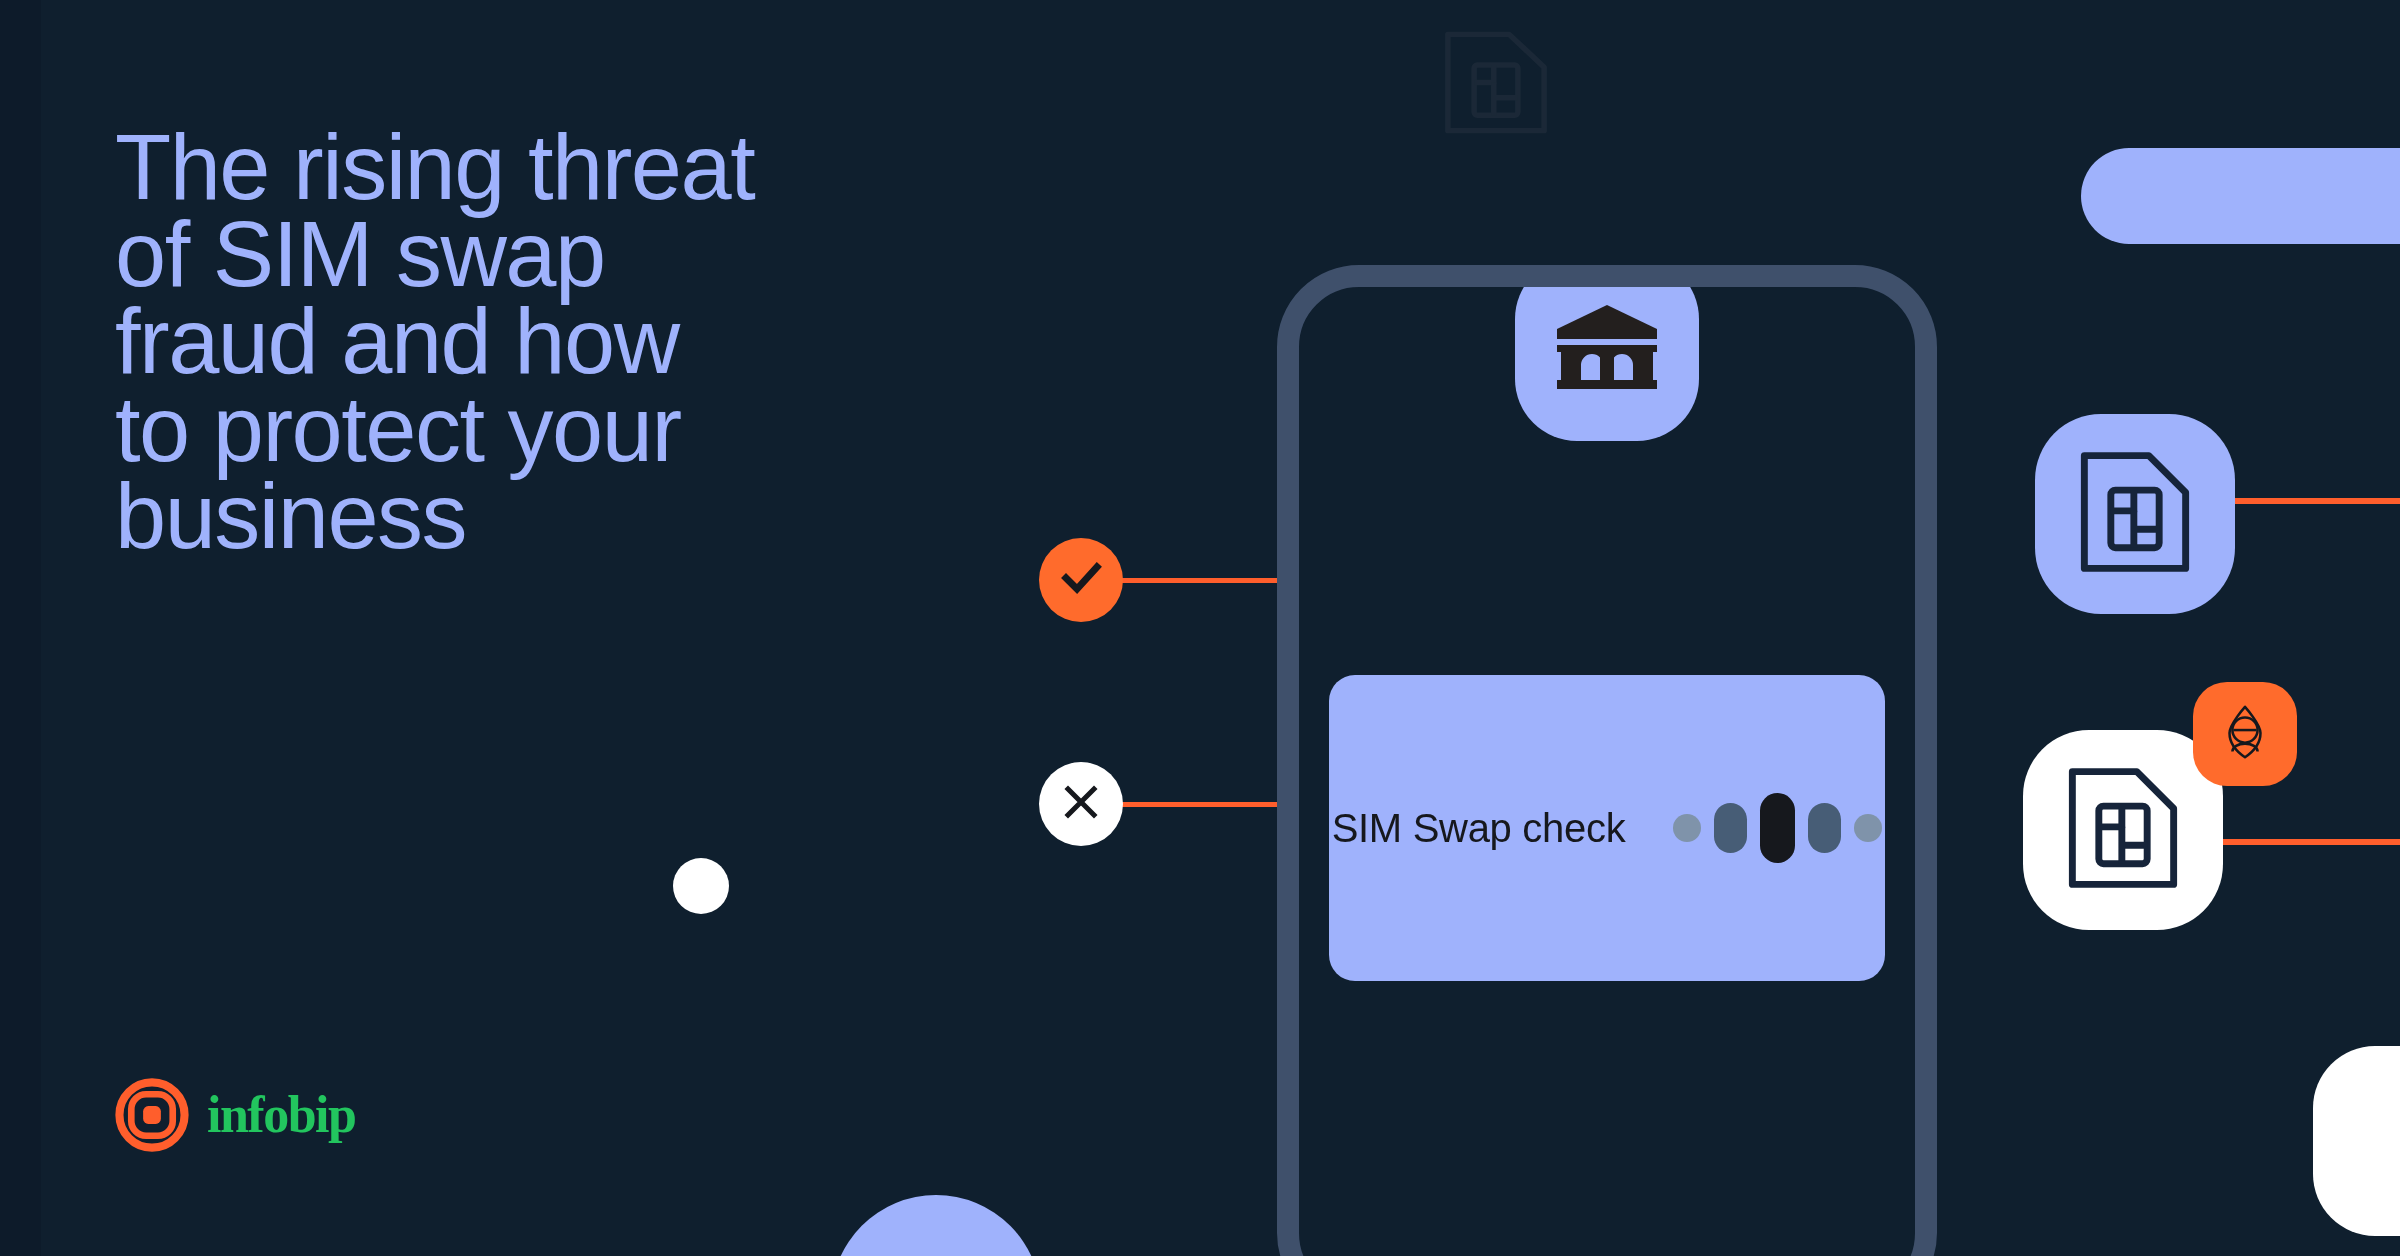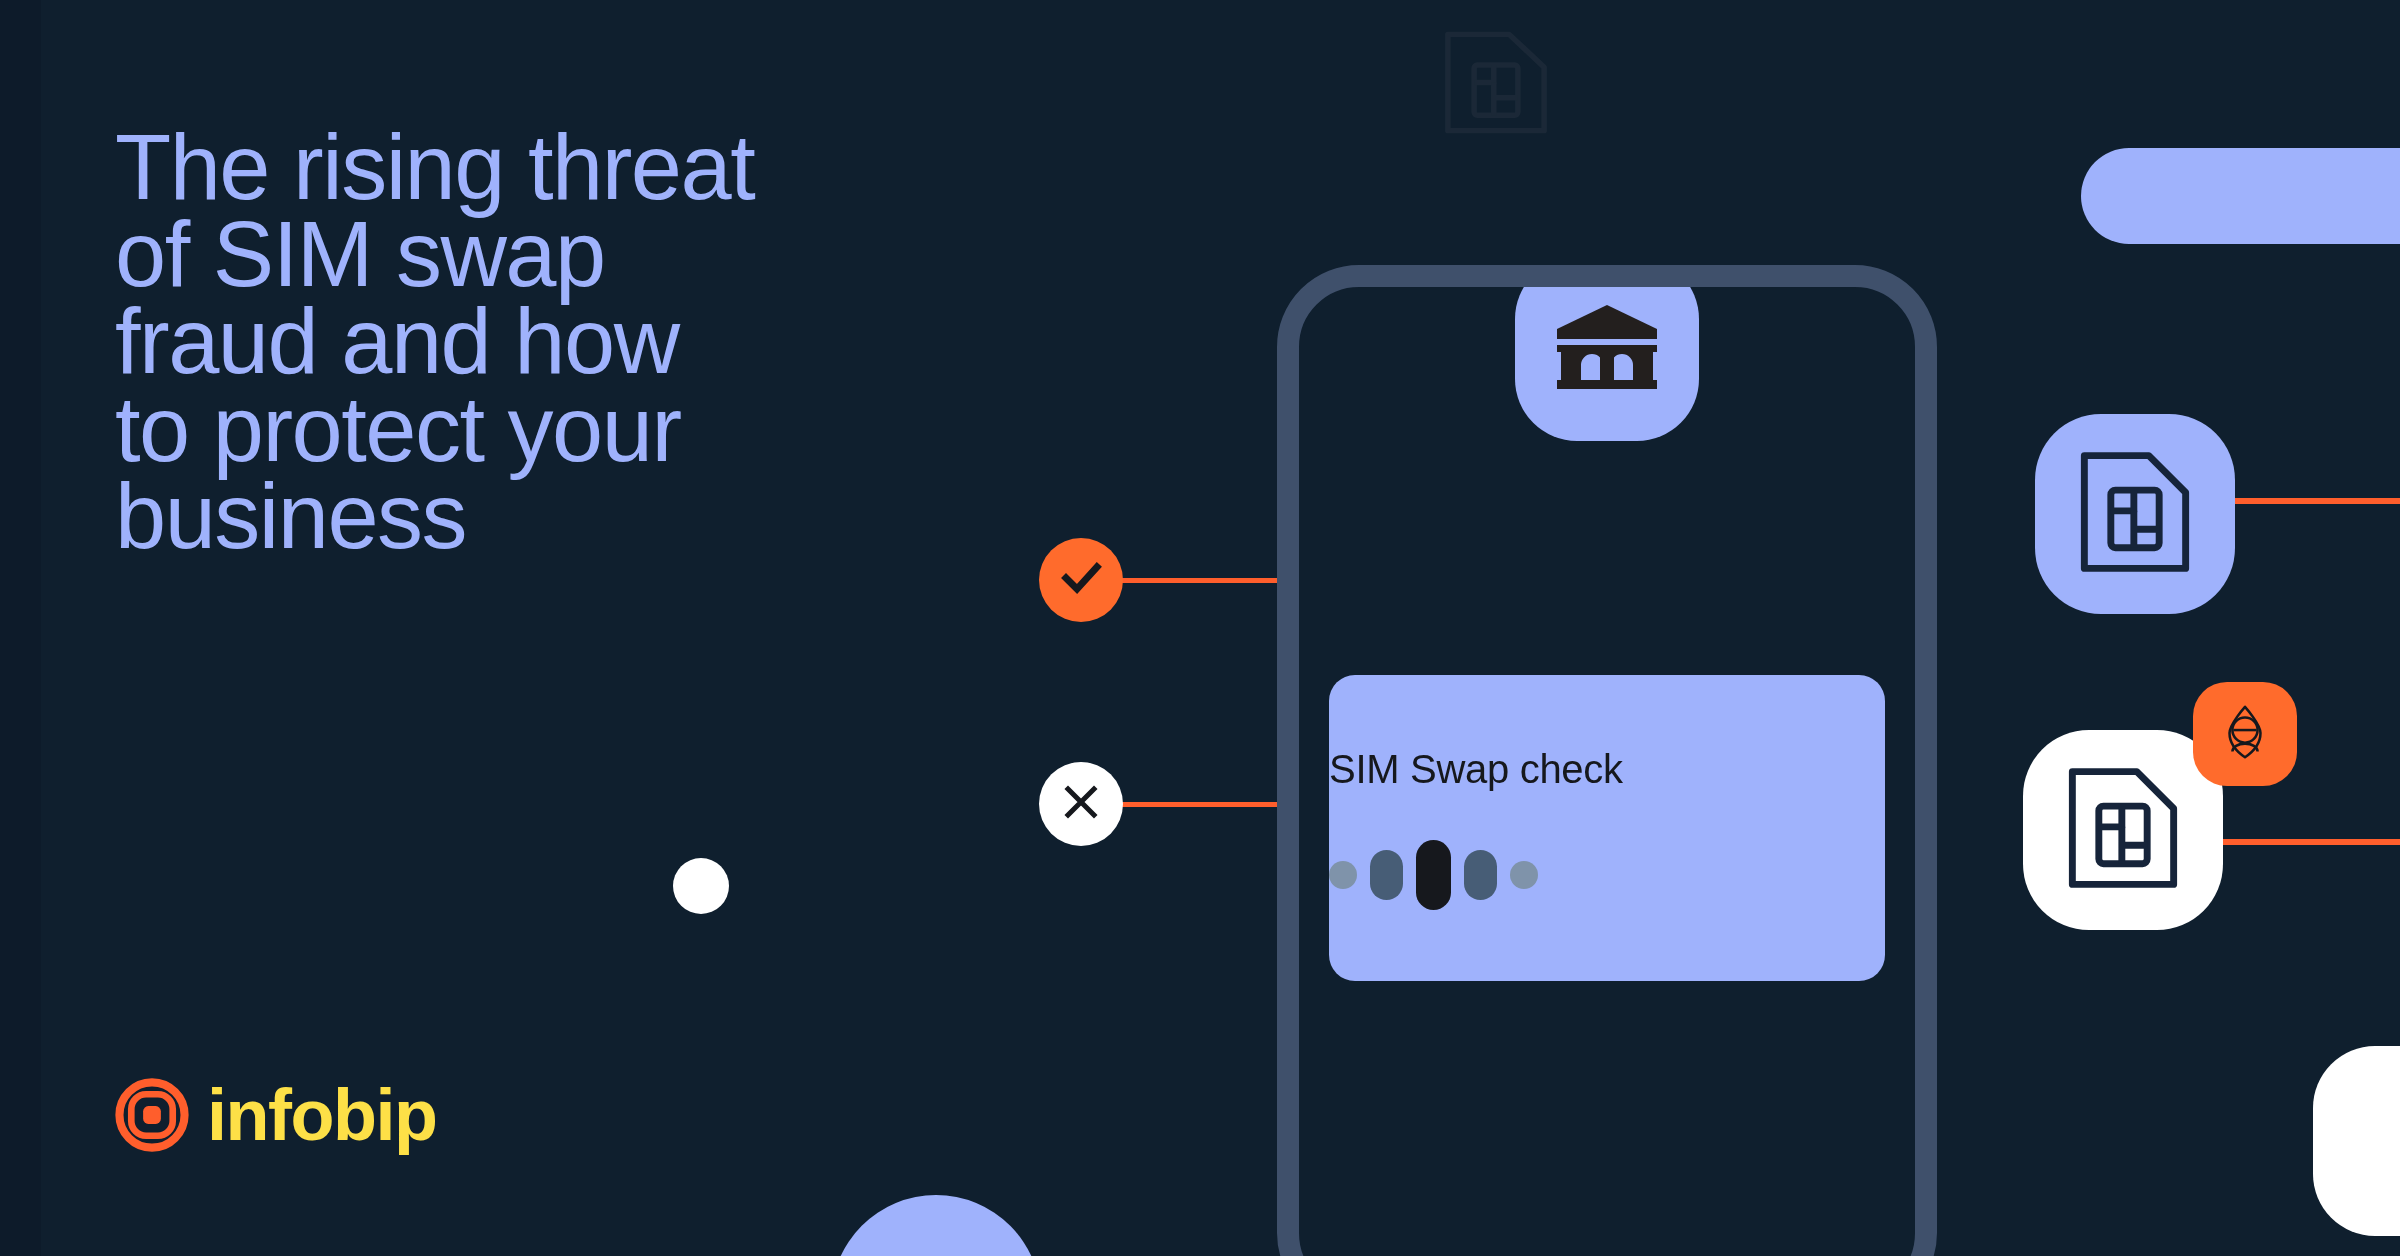--- a/index.html
+++ b/index.html
@@ -71,25 +71,26 @@
   
   .logo {
     position: absolute;
     left: 74px; top: 1078px;
     display: flex;
     align-items: center;
     gap: 18px;
   }
   .logo-mark { width: 74px; height: 74px; display:block; }
   .logo-word {
-    color: #fde047;
-    font-size: 72px;
+    color: #22c55e;
+    font-size: 52px;
     font-weight: 700;
     letter-spacing: -1.5px;
     line-height: 1;
+    font-family: Liberation Serif, serif;
   }
 
   
   .badge {
     position: absolute;
     width: 84px; height: 84px;
     border-radius: 50%;
     display: flex;
     align-items: center;
     justify-content: center;
@@ -136,22 +137,21 @@
   }
 
   .swap-card {
     position: absolute;
     left: 30px; right: 30px;
     top: 388px;
     height: 306px;
     background: #9fb2fc;
     border-radius: 26px;
     display: flex;
-    flex-direction: column;
-    align-items: flex-start;
+    align-items: center;
     justify-content: center;
     gap: 48px;
   }
   .swap-card-title {
     color: #16181d;
     font-size: 40px;
     font-weight: 400;
     letter-spacing: -0.3px;
   }
   .dots {

